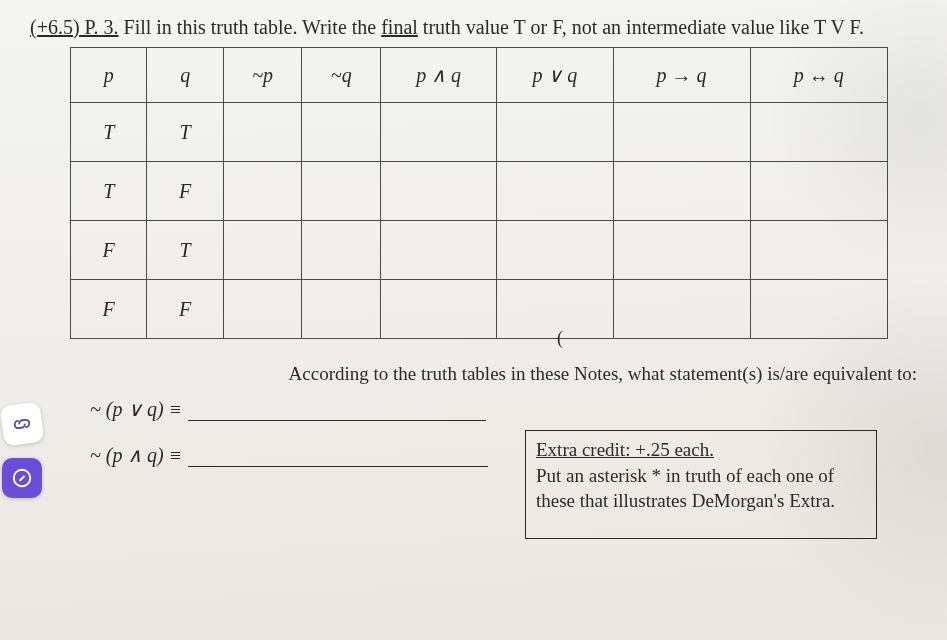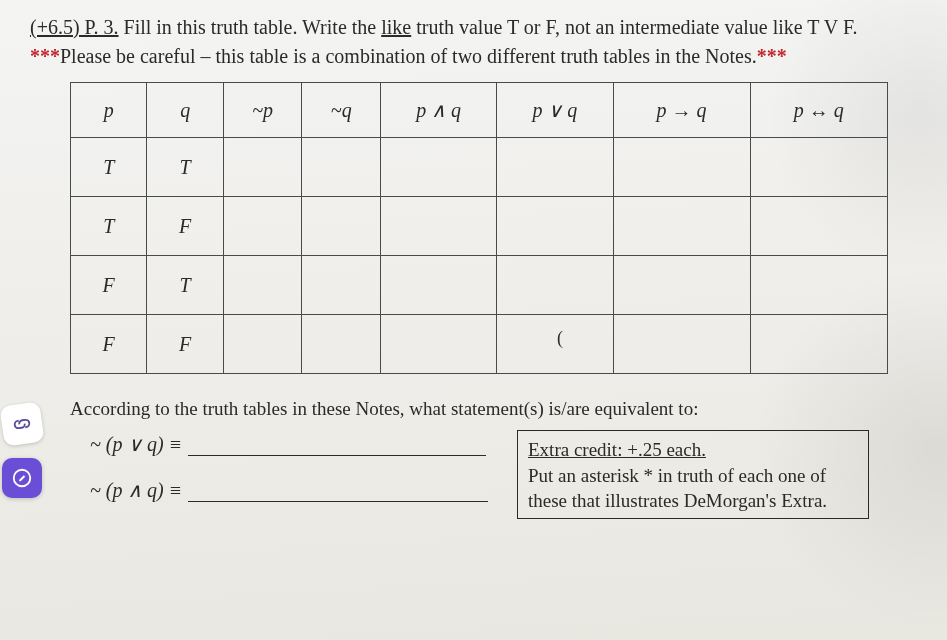--- a/index.html
+++ b/index.html
@@ -56,20 +56,21 @@
   .c-narrow { width: 70px; }
   .c-med    { width: 72px; }
   .c-wide   { width: 108px; }
   .c-wider  { width: 128px; }
   .row-v { font-style: normal; }
 
   .follow {
     margin-top: 24px;
     margin-left: 40px;
     font-size: 19px;
+    text-align: right;
   }
 
   .equiv-block {
     margin-top: 12px;
     margin-left: 60px;
     font-size: 20px;
   }
   .equiv-row {
     display: flex;
     align-items: flex-end;
@@ -84,25 +85,25 @@
     border-bottom: 1px solid #2a2a2a;
     height: 20px;
     margin-left: 6px;
   }
   .blank-1 { width: 300px; }
   .blank-2 { width: 298px; }
   .blank-3 { width: 268px; }
 
   .ec-box {
     position: absolute;
-    right: 78px;
+    right: 70px;
     top: 430px;
     width: 330px;
     border: 1.5px solid #2a2a2a;
-    padding: 6px 10px 4px 10px;
+    padding: 6px 10px 24px 10px;
     font-size: 19px;
     line-height: 1.35;
     background: transparent;
   }
 
   
   .tool {
     position: absolute;
     left: 2px;
     width: 40px;
@@ -132,26 +133,23 @@
     color: #2a2a2a;
   }
 </style>
 </head>
 <body>
 
 <div class="page">
 
   <div class="prompt-line">
     <span class="u b">(+6.5) P. 3.</span>
-    <span>Fill in this truth table.  Write the </span><span class="u">like</span><span> truth value </span><span class="b">T</span><span> or </span><span class="b">F</span><span>, not an intermediate value like </span><span class="b">T V F</span><span>.</span>
+    <span>Fill in this truth table.  Write the </span><span class="u">final</span><span> truth value </span><span class="b">T</span><span> or </span><span class="b">F</span><span>, not an intermediate value like </span><span class="b">T V F</span><span>.</span>
   </div>
 
-  <div class="note-line">
-    <span class="red">***</span><span class="b">Please be careful</span><span> – </span><span>this table is a combination of two different truth tables in the Notes.</span><span class="red">***</span>
-  </div>
 
   <table class="truth">
     <tbody>
         <tr>
       <th class="c-narrow"><span class="i">p</span></th>
       <th class="c-narrow"><span class="i">q</span></th>
       <th class="c-med"><span>~p</span></th>
       <th class="c-med"><span>~q</span></th>
       <th class="c-wide"><span>p ∧ q</span></th>
       <th class="c-wide"><span>p ∨ q</span></th>

